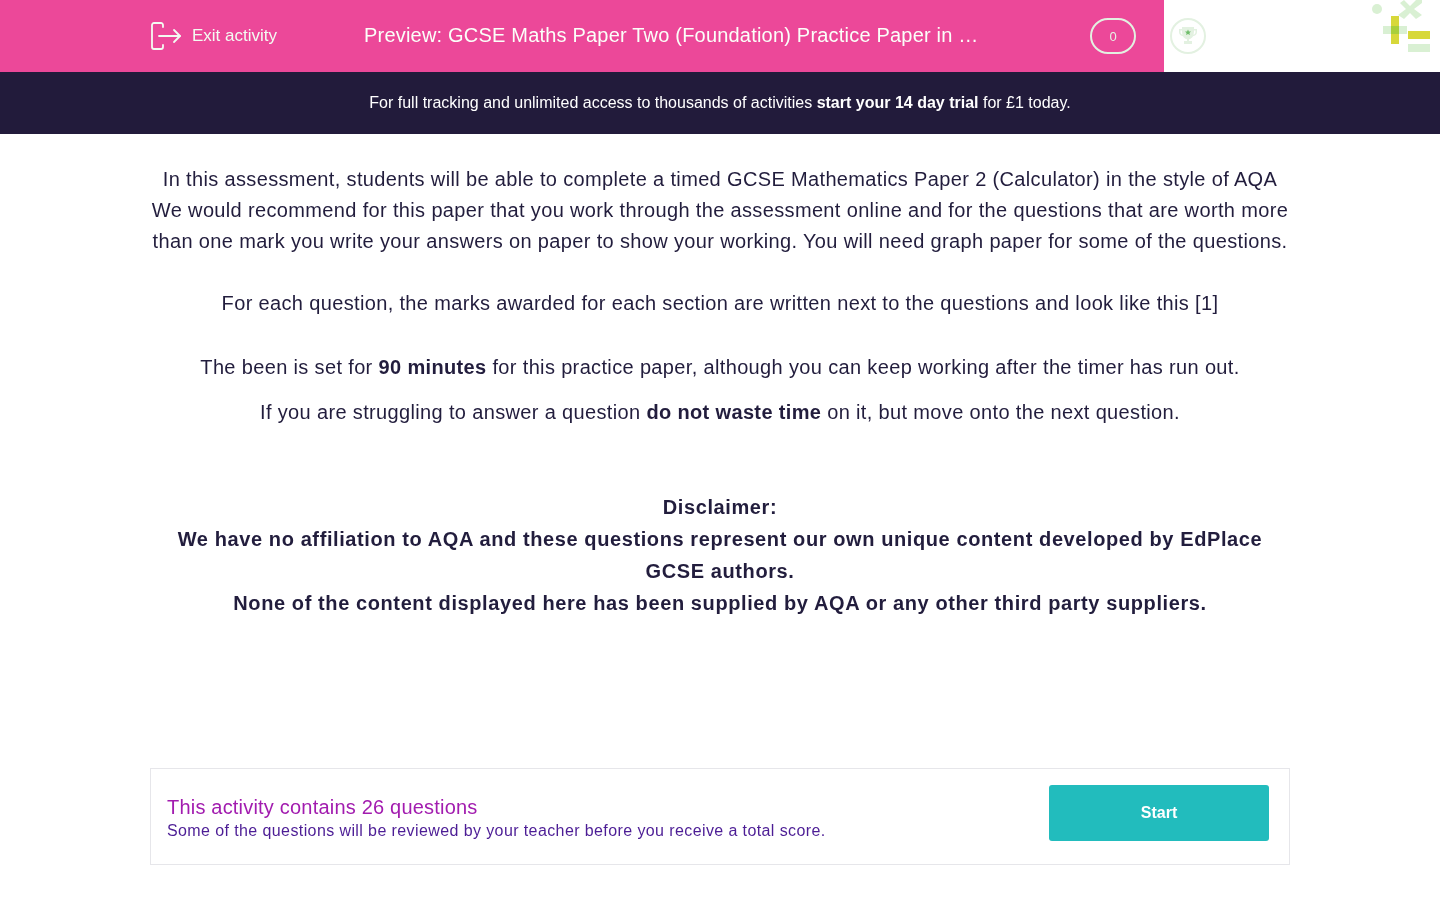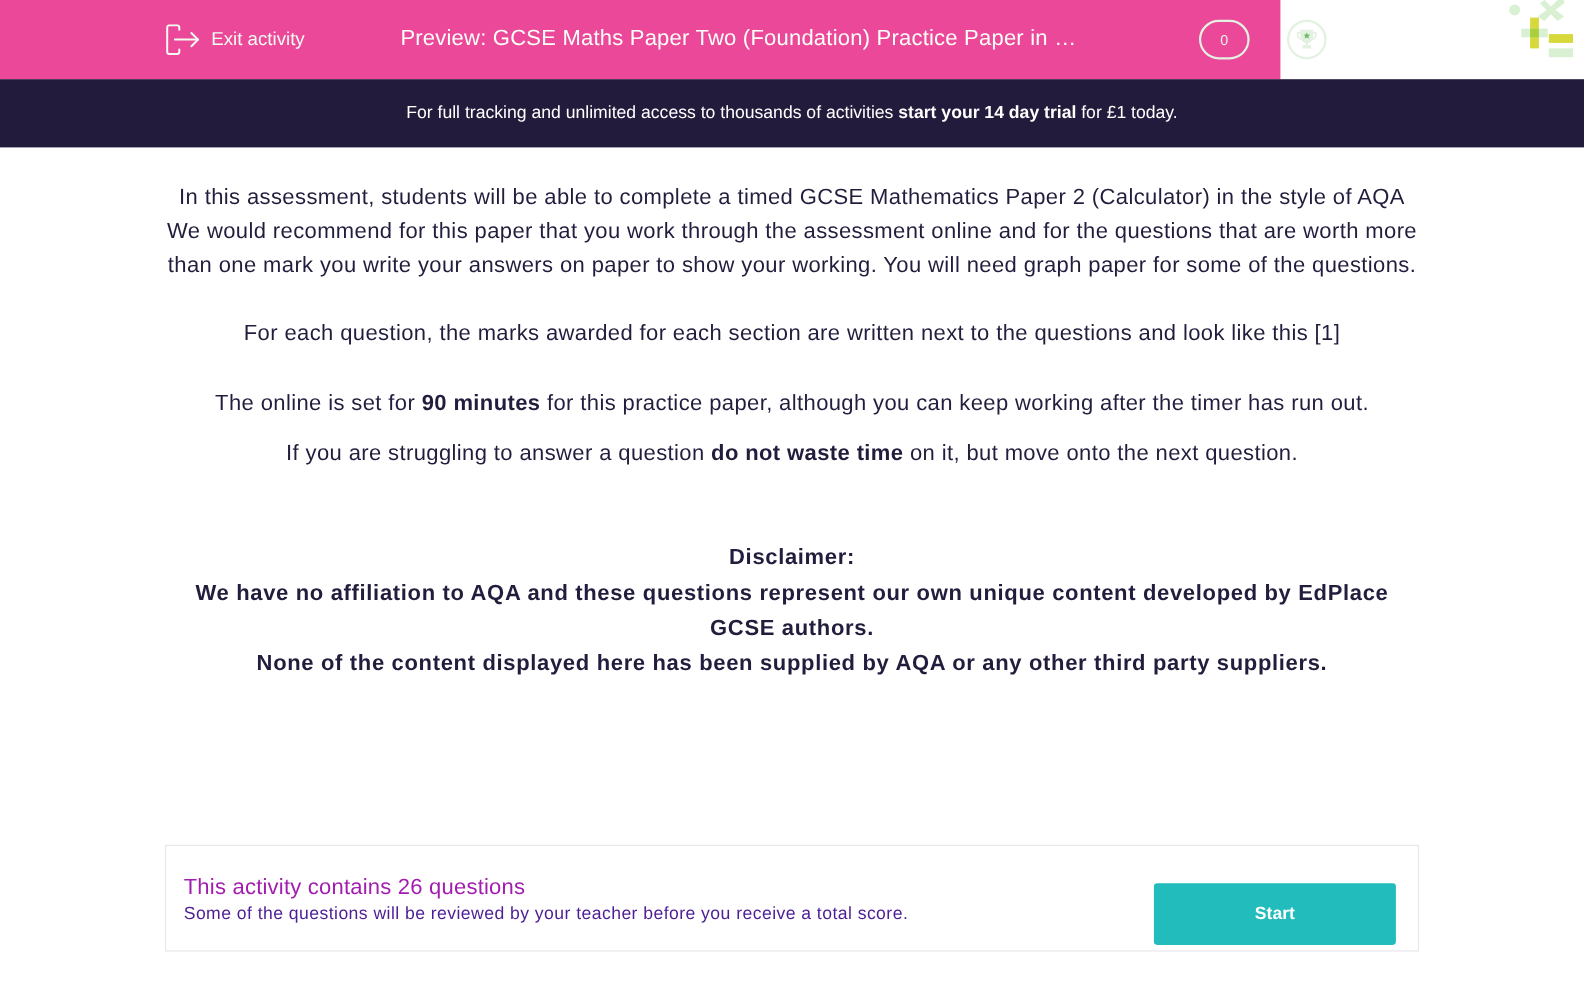--- a/index.html
+++ b/index.html
@@ -51,21 +51,21 @@
     .gap2 { height: 63px; }
     .disc { font-weight: bold; line-height: 32px; letter-spacing: 0.6px; }
 
     .card {
       position: absolute; left: 150px; top: 768px; width: 1140px; height: 97px;
       border: 1px solid #e6e6ea; background: #fff;
     }
     .card-title { position: absolute; left: 16px; top: 27px; font-size: 20px; color: #a21caf; letter-spacing: 0.2px; }
     .card-sub { position: absolute; left: 16px; top: 53px; font-size: 16px; color: #4c1d95; letter-spacing: 0.4px; }
     .start-btn {
-      position: absolute; left: 898px; top: 34px; width: 220px; height: 56px;
+      position: absolute; left: 898px; top: 16px; width: 220px; height: 56px;
       background: #22bcbd; border-radius: 3px; border: none;
       color: #fff; font-weight: bold; font-size: 16px;
       display: flex; align-items: center; justify-content: center; cursor: pointer;
       font-family: "Liberation Sans", sans-serif;
     }
   </style>
 </head>
 <body>
 
 <div class="topbar">
@@ -103,21 +103,21 @@
     <span>For full tracking and unlimited access to thousands of activities </span><b>start your 14 day trial</b><span> for £1 today.</span>
   </span>
 </div>
 
 <div class="content">
   <p>In this assessment, students will be able to complete a timed GCSE Mathematics Paper 2 (Calculator) in the style of AQA</p>
   <p>We would recommend for this paper that you work through the assessment online and for the questions that are worth more than one mark you write your answers on paper to show your working.  You will need graph paper for some of the questions.</p>
   <div class="gap"></div>
   <p>For each question, the marks awarded for each section are written next to the questions and look like this [1]</p>
   <div class="gap"></div>
-  <p style="margin-top:2px"><span>The online is set for </span><b>90 minutes</b><span> for this practice paper, although you can keep working after the timer has run out.</span></p>
+  <p style="margin-top:2px"><span>The been is set for </span><b>90 minutes</b><span> for this practice paper, although you can keep working after the timer has run out.</span></p>
   <p style="margin-top:14px"><span>If you are struggling to answer a question </span><b>do not waste time</b><span> on it, but move onto the next question.</span></p>
   <div class="gap2"></div>
   <div class="disc">
     <p>Disclaimer:</p>
     <p>We have no affiliation to AQA and these questions represent our own unique content developed by EdPlace GCSE authors.</p>
     <p>None of the content displayed here has been supplied by AQA or any other third party suppliers.</p>
   </div>
 </div>
 
 <div class="card">

